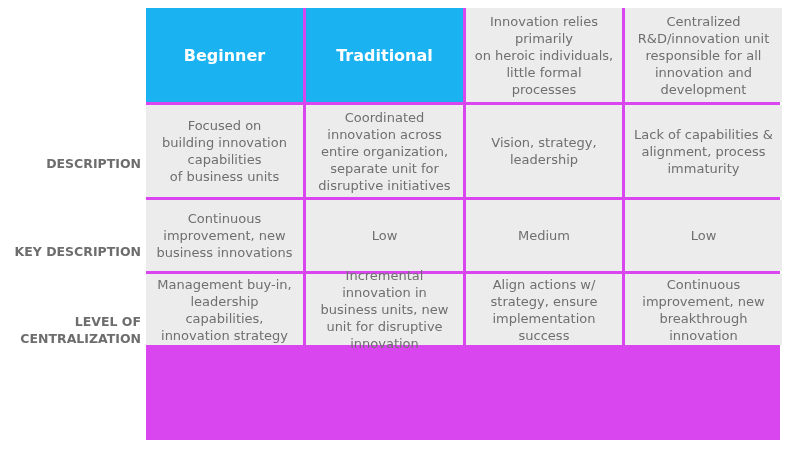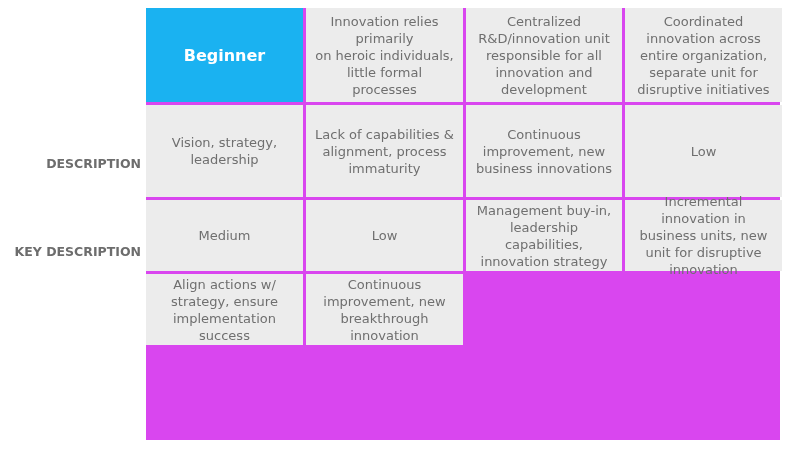--- a/index.html
+++ b/index.html
@@ -33,35 +33,42 @@
     white-space: pre-line;
   }
 </style>
 </head>
 <body>
 
 <div class="rowlabels">
   <div></div>
   <div class="rlabel">DESCRIPTION</div>
   <div class="rlabel">KEY DESCRIPTION</div>
+  <div class="rlabel">LEVEL OF
+CENTRALIZATION</div>
 </div>
 
 <div class="grid">
   <div class="hcell">Beginner</div>
+  <div class="hcell">Traditional</div>
 
   <div class="cell">Innovation relies
 primarily
 on heroic individuals,
 little formal
 processes</div>
   <div class="cell">Centralized
 R&amp;D/innovation unit
 responsible for all
 innovation and
 development</div>
+  <div class="cell">Focused on
+building innovation
+capabilities
+of business units</div>
   <div class="cell">Coordinated
 innovation across
 entire organization,
 separate unit for
 disruptive initiatives</div>
 
   <div class="cell">Vision, strategy,
 leadership</div>
   <div class="cell">Lack of capabilities &amp;
 alignment, process

